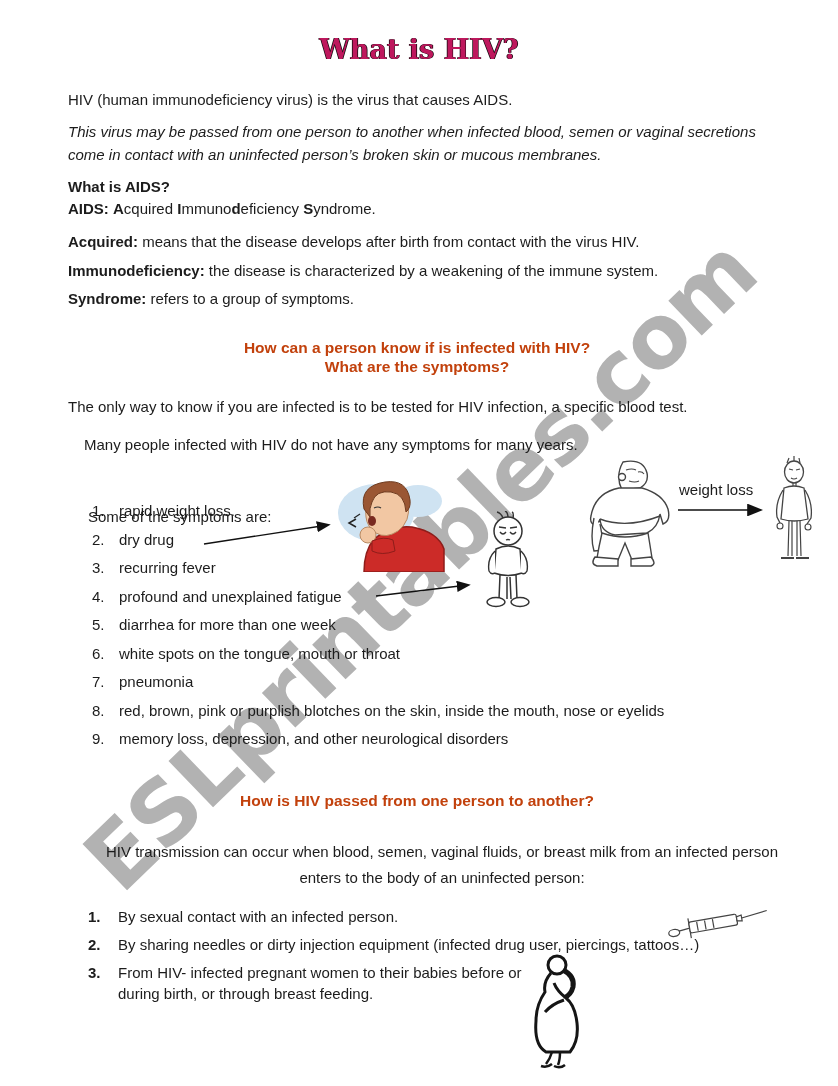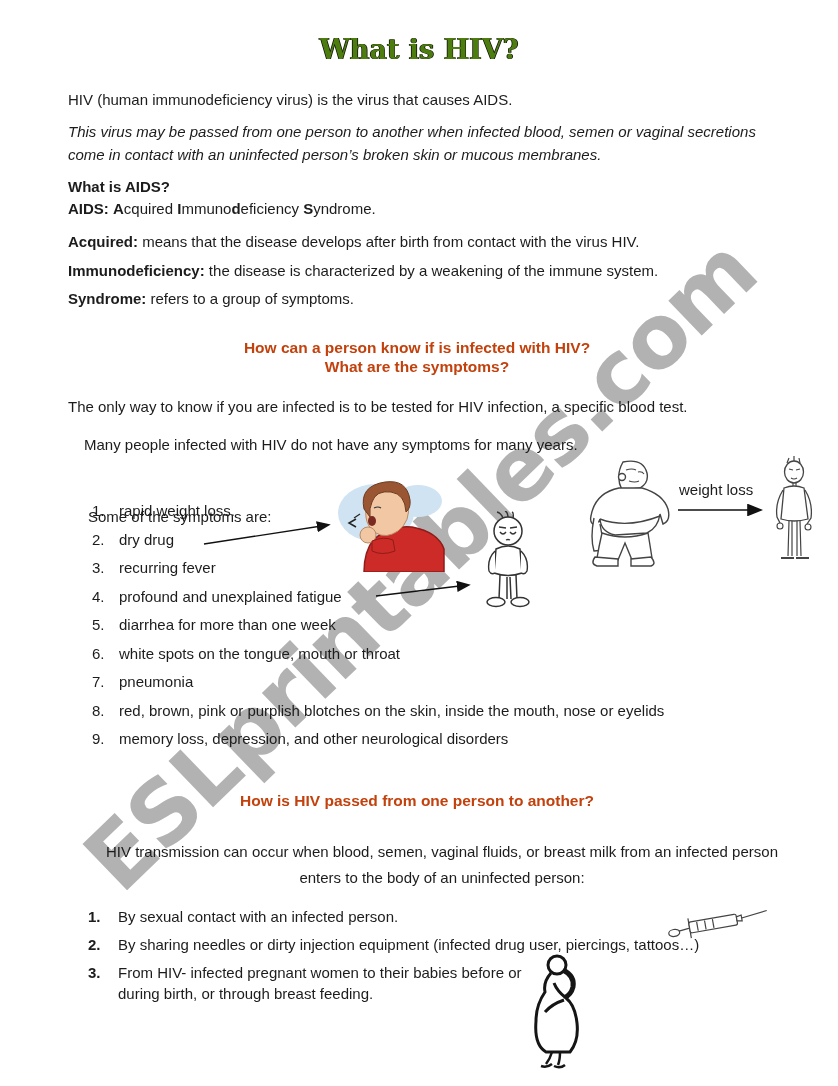--- a/index.html
+++ b/index.html
@@ -14,21 +14,21 @@
   .watermark{
     position:absolute;left:420px;top:565px;z-index:0;
     transform:translate(-50%,-50%) rotate(-44deg);
     font-family:"DejaVu Sans", sans-serif;
     font-weight:bold;font-size:88px;color:#b2b2b2;
     white-space:nowrap;letter-spacing:-2px;user-select:none;
   }
   .title{
     left:0;top:34px;width:838px;text-align:center;
     font-family:"DejaVu Serif", serif;font-weight:bold;font-size:27px;
-    color:#4d7c0f;text-shadow:0.7px 0 0 #0a0a0a,-0.7px 0 0 #0a0a0a;
+    color:#be185d;text-shadow:0.7px 0 0 #0a0a0a,-0.7px 0 0 #0a0a0a;
   }
   .para{line-height:23px;}
   b,.b{font-weight:bold;}
   .u{text-underline-offset:2px;}
   .center-h{
     left:52px;width:730px;text-align:center;font-weight:bold;
     font-size:15.5px;line-height:19px;color:#c2410c;
   }
   ol.symptoms{list-style:none;margin:0;padding:0;left:92px;top:500px;width:700px;}
   ol.symptoms li{display:flex;height:28.5px;align-items:flex-start;line-height:21px;}

